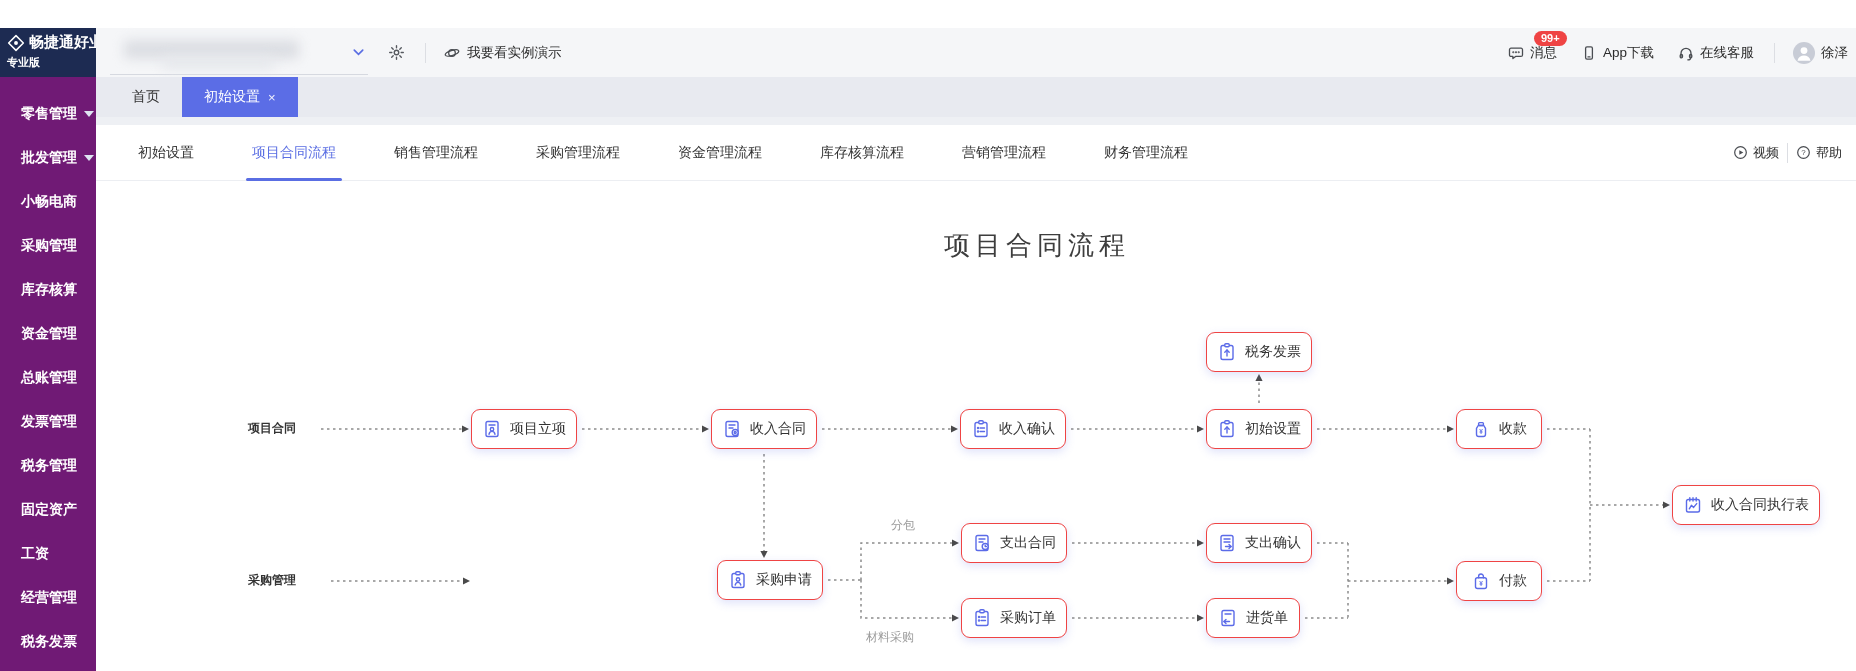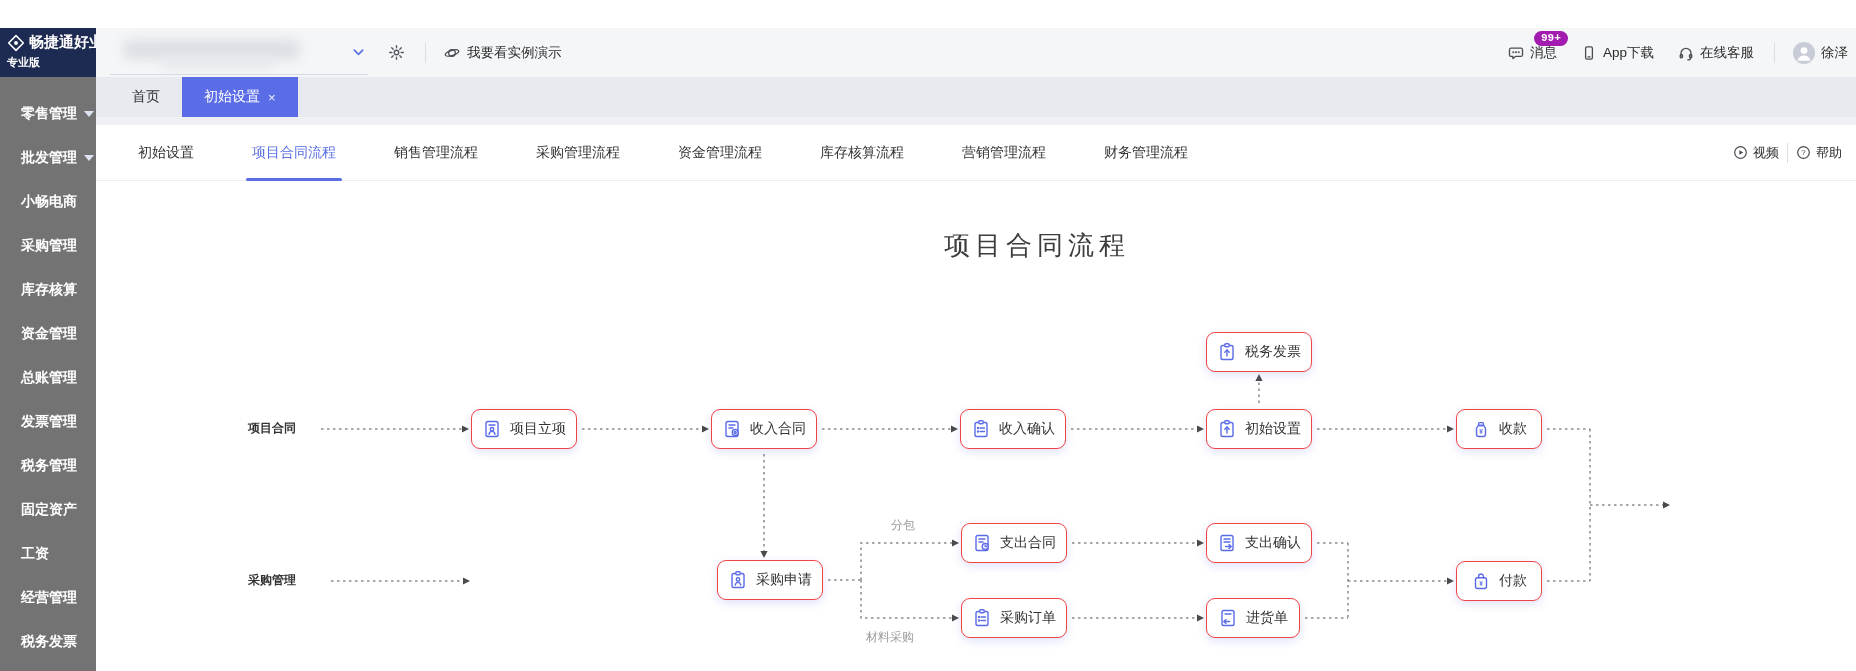--- a/index.html
+++ b/index.html
@@ -11,21 +11,21 @@
   #top-strip { left:0; top:0; width:1856px; height:28px; background:#fff; }
 
   
   #logo-block { left:0; top:28px; width:96px; height:49px; background:#1d2b52; color:#fff;
     padding:5px 6px 0 7px; }
   .logo-row { display:flex; align-items:center; gap:4px; }
   .logo-row svg { width:18px; height:18px; flex:none; }
   .brand-name { font-size:15px; font-weight:bold; white-space:nowrap; letter-spacing:0; }
   .edition { font-size:11px; font-weight:bold; margin-top:3px; }
 
-  #sidebar { left:0; top:77px; width:96px; height:594px; background:#737373; padding-top:15px; }
+  #sidebar { left:0; top:77px; width:96px; height:594px; background:#701a75; padding-top:15px; }
   .side-item { height:44px; display:flex; align-items:center; padding-left:21px; color:#fff;
     font-size:14px; font-weight:600; cursor:pointer; white-space:nowrap; }
   .caret { width:0; height:0; border-left:5px solid transparent; border-right:5px solid transparent;
     border-top:6px solid #dfe4f2; margin-left:7px; }
 
   
   #header { left:96px; top:28px; width:1760px; height:49px; background:#f5f6f8;
     display:flex; align-items:center; padding:0 8px 0 14px; color:#3c3c3c; }
   #company-select { position:relative; width:258px; height:44px; border-bottom:1px solid #d6d9e0;
     cursor:pointer; flex:none; }
@@ -35,22 +35,22 @@
   .hicon svg, .ticon svg { width:100%; height:100%; fill:none; stroke:currentColor; stroke-width:1.3;
     stroke-linecap:round; stroke-linejoin:round; }
   #chevron { position:absolute; right:2px; top:14px; width:15px; height:15px; color:#5a6ee3; }
   #chevron svg { width:100%; height:100%; fill:none; stroke:currentColor; stroke-width:1.8; stroke-linecap:round; }
   .vdiv { width:1px; height:20px; background:#dcdee3; flex:none; }
   #demo-item { display:flex; gap:7px; font-size:13.5px; cursor:pointer; }
   #header-spacer { flex:1; }
   .top-item { display:flex; align-items:center; gap:6px; font-size:13.5px; cursor:pointer;
     color:#2b2b2b; position:relative; flex:none; }
   .ticon { width:16px; height:16px; color:#4a4d52; }
-  #msg-badge { position:absolute; top:-13px; left:26px; background:#a21caf; color:#fff;
-    font-size:11px; font-weight:bold; padding:1px 7px 2px; border-radius:9px; white-space:nowrap;font-family:Liberation Mono, monospace; }
+  #msg-badge { position:absolute; top:-13px; left:26px; background:#ef4444; color:#fff;
+    font-size:11px; font-weight:bold; padding:1px 7px 2px; border-radius:9px; white-space:nowrap; }
   #avatar { width:22px; height:22px; flex:none; }
   .gap24 { width:24px; flex:none; } .gap20 { width:20px; flex:none; } .gap18 { width:18px; flex:none; }
 
   
   #tabbar { left:96px; top:77px; width:1760px; height:40px; background:#e8eaf0;
     display:flex; align-items:stretch; padding-left:14px; }
   .wtab { display:flex; align-items:center; padding:0 22px; font-size:14px; color:#333; cursor:pointer; gap:8px; }
   .wtab.active { background:#5b6de6; color:#fff; }
   .wtab .close { font-size:13px; opacity:.9; cursor:pointer; }
 
@@ -345,20 +345,30 @@
         <span class="fnode-label">初始设置</span>
       </div>
       <div class="fnode" style="left: 1360px; top: 228px; width: 86px;">
         <span class="fnode-icon"><svg viewBox="0 0 20 20">
             <path d="M7.2 6.5 h5.6 l1.7 2.8 v6 a2.2 2.2 0 0 1 -2.2 2.2 h-4.6 a2.2 2.2 0 0 1 -2.2 -2.2 v-6 Z"></path>
             <rect x="7.6" y="3.6" width="4.8" height="2.9" rx="0.8"></rect>
             <text x="10" y="14.6" font-size="6.5" text-anchor="middle" fill="currentColor" stroke="none" font-weight="bold">¥</text>
           </svg></span>
         <span class="fnode-label">收款</span>
       </div>
+      <div class="fnode" style="left: 1576px; top: 304px; width: 148px;">
+        <span class="fnode-icon"><svg viewBox="0 0 20 20">
+            <rect x="3.5" y="4.5" width="13" height="12.5" rx="1.8"></rect>
+            <line x1="6.8" y1="2.8" x2="6.8" y2="6"></line>
+            <line x1="10" y1="2.8" x2="10" y2="6"></line>
+            <line x1="13.2" y1="2.8" x2="13.2" y2="6"></line>
+            <polyline points="6.3,13.8 8.4,10.3 10.6,12.4 13.7,8.6"></polyline>
+          </svg></span>
+        <span class="fnode-label">收入合同执行表</span>
+      </div>
       <div class="fnode" style="left: 621px; top: 379px; width: 106px;">
         <span class="fnode-icon"><svg viewBox="0 0 20 20">
             <rect x="4" y="3.5" width="12" height="14" rx="1.8"></rect>
             <rect x="7.8" y="1.8" width="4.4" height="3" rx="1" fill="#fff"></rect>
             <circle cx="10" cy="9.5" r="1.7"></circle>
             <path d="M7.2 15 c0.5-1.8 1.4-2.6 2.8-2.6 s2.3 0.8 2.8 2.6"></path>
           </svg></span>
         <span class="fnode-label">采购申请</span>
       </div>
       <div class="fnode" style="left: 865px; top: 342px; width: 106px;">

